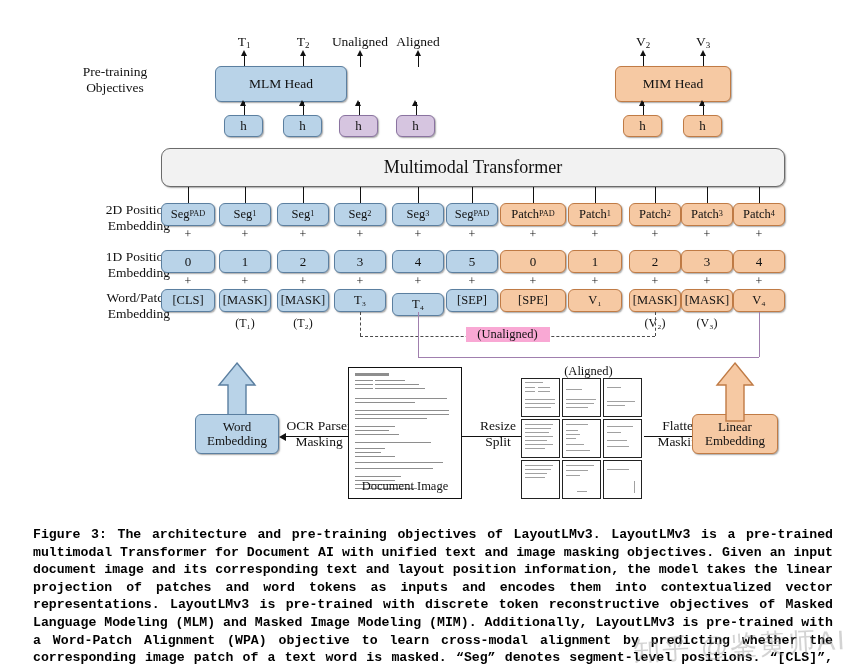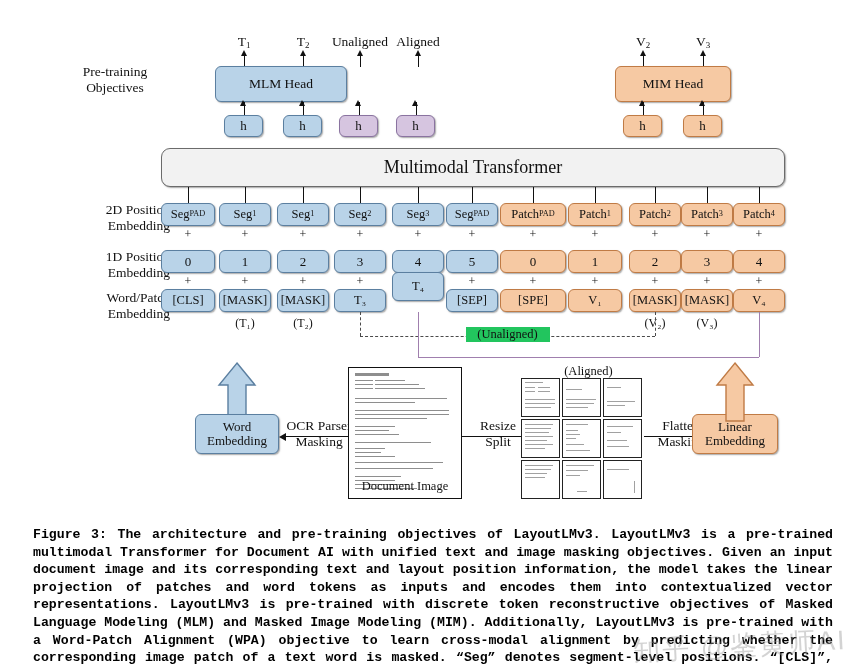--- a/index.html
+++ b/index.html
@@ -176,21 +176,21 @@
     <div class="node blue" style="left: 334px; top: 203px; width: 52px; height: 23px; font-size: 12.5px;">Seg<sub>2</sub></div>
     <div class="plus" style="left: 352px; top: 227px; width: 16px;">+</div>
     <div class="node blue" style="left: 334px; top: 250px; width: 52px; height: 23px; font-size: 13px;">3</div>
     <div class="plus" style="left: 352px; top: 274px; width: 16px;">+</div>
     <div class="node blue" style="left: 334px; top: 289px; width: 52px; height: 23px; font-size: 12.5px;">T₃</div>
     <div class="vline" style="left: 360px; top: 187px; height: 16px;"></div>
     <div class="node blue" style="left: 392px; top: 203px; width: 52px; height: 23px; font-size: 12.5px;">Seg<sub>3</sub></div>
     <div class="plus" style="left: 410px; top: 227px; width: 16px;">+</div>
     <div class="node blue" style="left: 392px; top: 250px; width: 52px; height: 23px; font-size: 13px;">4</div>
     <div class="plus" style="left: 410px; top: 274px; width: 16px;">+</div>
-    <div class="node blue" style="left: 392px; top: 272px; width: 52px; height: 29px; font-size: 12.5px;">T₄</div>
+    <div class="node blue" style="left: 392px; top: 293px; width: 52px; height: 23px; font-size: 12.5px;">T₄</div>
     <div class="vline" style="left: 418px; top: 187px; height: 16px;"></div>
     <div class="node blue" style="left: 446px; top: 203px; width: 52px; height: 23px; font-size: 12.5px;">Seg<sub>PAD</sub></div>
     <div class="plus" style="left: 464px; top: 227px; width: 16px;">+</div>
     <div class="node blue" style="left: 446px; top: 250px; width: 52px; height: 23px; font-size: 13px;">5</div>
     <div class="plus" style="left: 464px; top: 274px; width: 16px;">+</div>
     <div class="node blue" style="left: 446px; top: 289px; width: 52px; height: 23px; font-size: 12.5px;">[SEP]</div>
     <div class="vline" style="left: 472px; top: 187px; height: 16px;"></div>
     <div class="node orange" style="left: 500px; top: 203px; width: 66px; height: 23px; font-size: 12.5px;">Patch<sub>PAD</sub></div>
     <div class="plus" style="left: 525px; top: 227px; width: 16px;">+</div>
     <div class="node orange" style="left: 500px; top: 250px; width: 66px; height: 23px; font-size: 13px;">0</div>
@@ -219,21 +219,21 @@
     <div class="vline" style="left: 707px; top: 187px; height: 16px;"></div>
     <div class="node orange" style="left: 733px; top: 203px; width: 52px; height: 23px; font-size: 12.5px;">Patch<sub>4</sub></div>
     <div class="plus" style="left: 751px; top: 227px; width: 16px;">+</div>
     <div class="node orange" style="left: 733px; top: 250px; width: 52px; height: 23px; font-size: 13px;">4</div>
     <div class="plus" style="left: 751px; top: 274px; width: 16px;">+</div>
     <div class="node orange" style="left: 733px; top: 289px; width: 52px; height: 23px; font-size: 12.5px;">V₄</div>
     <div class="vline" style="left: 759px; top: 187px; height: 16px;"></div>
     <div class="dashv" style="left: 360px; top: 312px; height: 24px;"></div>
     <div class="dashv" style="left: 655px; top: 312px; height: 24px;"></div>
     <div class="dashh" style="left: 360px; top: 336px; width: 295px;"></div>
-    <div class="lbl" style="left: 465.5px; top: 327px; width: 84px; font-size: 12.5px; background: #22c55e;">(Unaligned)</div>
+    <div class="lbl" style="left: 465.5px; top: 327px; width: 84px; font-size: 12.5px; background: #f9a8d4;">(Unaligned)</div>
     <div class="alignv" style="left: 418px; top: 312px; height: 45px;"></div>
     <div class="alignv" style="left: 759px; top: 312px; height: 45px;"></div>
     <div class="alignh" style="left: 418px; top: 357px; width: 341px;"></div>
     <div class="lbl" style="left: 550.5px; top: 364px; width: 76px; font-size: 12.5px; background: rgb(255, 255, 255);">(Aligned)</div>
     <svg viewBox="0 0 40 62" width="40" height="62" style="position: absolute; left: 217px; top: 361px;">
       <polygon points="20,2 38,24 29,24 29,60 11,60 11,24 2,24" fill="#b9d3e8" stroke="#5b7fa0" stroke-width="1.4"></polygon>
     </svg>
     <div class="node blue" style="left: 195px; top: 414px; width: 84px; height: 40px; font-size: 13px; flex-direction: column;">
       <div>Word</div>
       <div>Embedding</div>

